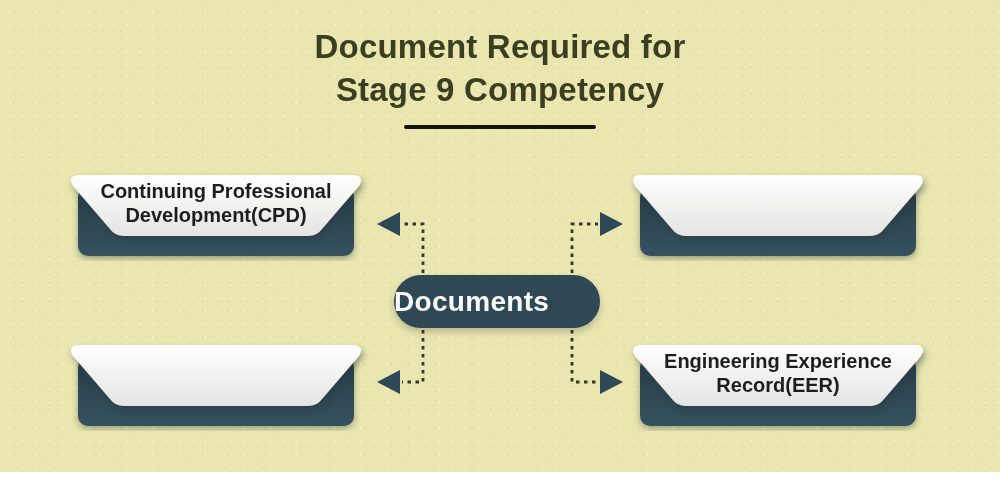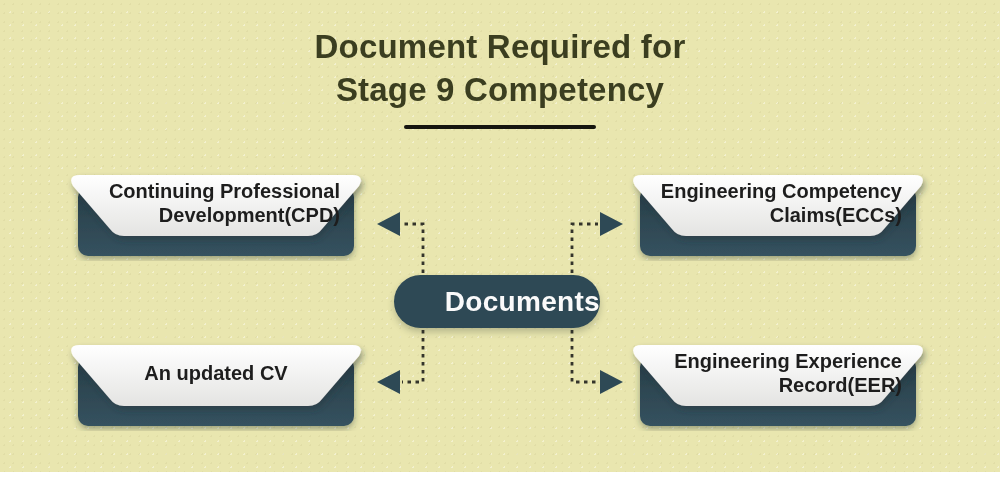--- a/index.html
+++ b/index.html
@@ -27,35 +27,35 @@
     width:192px;height:4px;background:#15150f;border-radius:2px;
     margin:13px auto 0 auto;
   }
   .connectors{
     position:absolute;left:0;top:0;width:1000px;height:500px;
     pointer-events:none;
   }
   .center-pill{
     position:absolute;left:394px;top:275px;width:206px;height:53px;
     background:#2e4955;border-radius:27px;
-    display:flex;align-items:center;justify-content:flex-end;
+    display:flex;align-items:center;justify-content:flex-start;
     box-shadow:0 4px 7px rgba(40,50,40,.25);
   }
   .center-pill span{
     color:#fafafa;font-size:28px;font-weight:700;letter-spacing:.3px;
   }
   .node{
     position:absolute;width:312px;height:90px;
   }
   .node svg{position:absolute;left:0;top:0;width:312px;height:90px;}
   .node .label{
     position:absolute;left:0;top:2px;height:62px;width:312px;
     box-sizing:border-box;padding:0 32px;
     display:flex;align-items:center;justify-content:center;
-    text-align:right;
+    text-align:center;
     font-size:20px;font-weight:700;color:#1d1d1d;line-height:1.18;
   }
   .node-tl{left:60px;top:171px;}
   .node-tr{left:622px;top:171px;}
   .node-bl{left:60px;top:341px;}
   .node-br{left:622px;top:341px;}
 </style>
 </head>
 <body>
 
@@ -111,29 +111,27 @@
       <path d="M 20 4 H 292 Q 305 4 299 15 L 262 58 Q 257 65 248 65 L 64 65 Q 55 65 50 58 L 13 15 Q 7 4 20 4 Z" fill="url(#whiteGrad)" filter="url(#cardShadow)"></path>
     </svg>
     <div class="label">Continuing Professional Development(CPD)</div>
   </div>
 
   <div class="node node-tr">
     <svg viewBox="0 0 312 90">
       <rect x="18" y="16" width="276" height="69" rx="10" fill="url(#darkGrad)" filter="url(#softShadow)"></rect>
       <path d="M 20 4 H 292 Q 305 4 299 15 L 262 58 Q 257 65 248 65 L 64 65 Q 55 65 50 58 L 13 15 Q 7 4 20 4 Z" fill="url(#whiteGrad)" filter="url(#cardShadow)"></path>
     </svg>
-    <div class="label">Engineering Competency Claims(ECCs)</div>
   </div>
 
   <div class="node node-bl">
     <svg viewBox="0 0 312 90">
       <rect x="18" y="16" width="276" height="69" rx="10" fill="url(#darkGrad)" filter="url(#softShadow)"></rect>
       <path d="M 20 4 H 292 Q 305 4 299 15 L 262 58 Q 257 65 248 65 L 64 65 Q 55 65 50 58 L 13 15 Q 7 4 20 4 Z" fill="url(#whiteGrad)" filter="url(#cardShadow)"></path>
     </svg>
-    <div class="label">An updated CV</div>
   </div>
 
   <div class="node node-br">
     <svg viewBox="0 0 312 90">
       <rect x="18" y="16" width="276" height="69" rx="10" fill="url(#darkGrad)" filter="url(#softShadow)"></rect>
       <path d="M 20 4 H 292 Q 305 4 299 15 L 262 58 Q 257 65 248 65 L 64 65 Q 55 65 50 58 L 13 15 Q 7 4 20 4 Z" fill="url(#whiteGrad)" filter="url(#cardShadow)"></path>
     </svg>
     <div class="label">Engineering Experience Record(EER)</div>
   </div>
 

